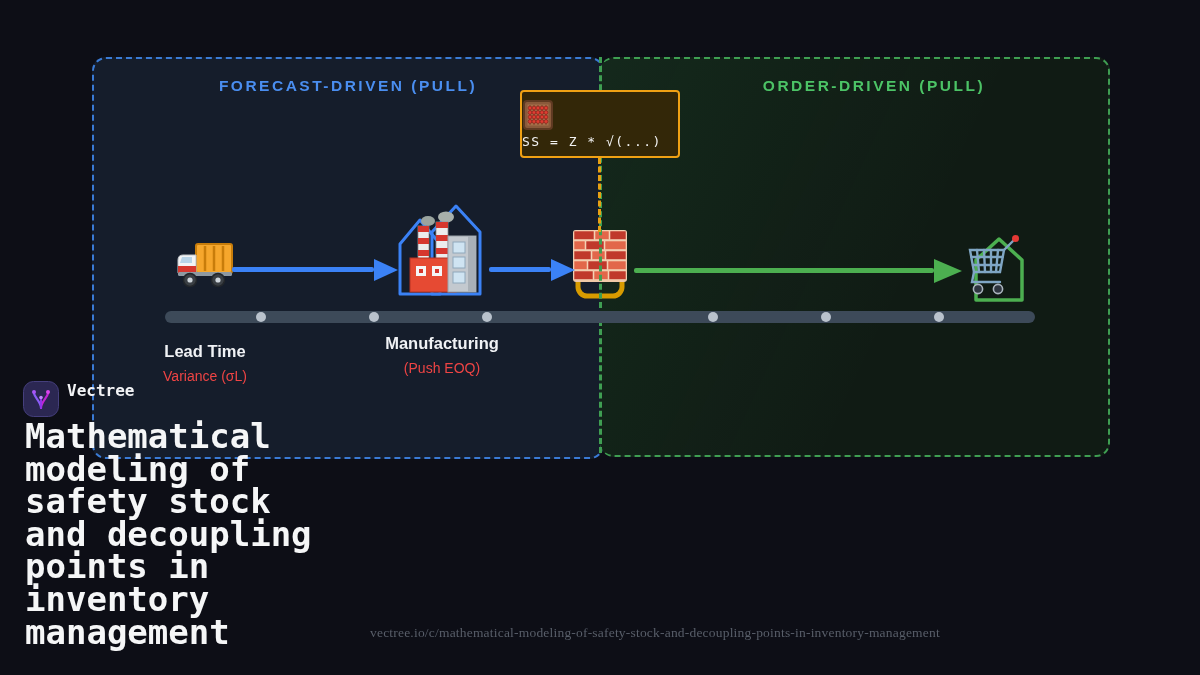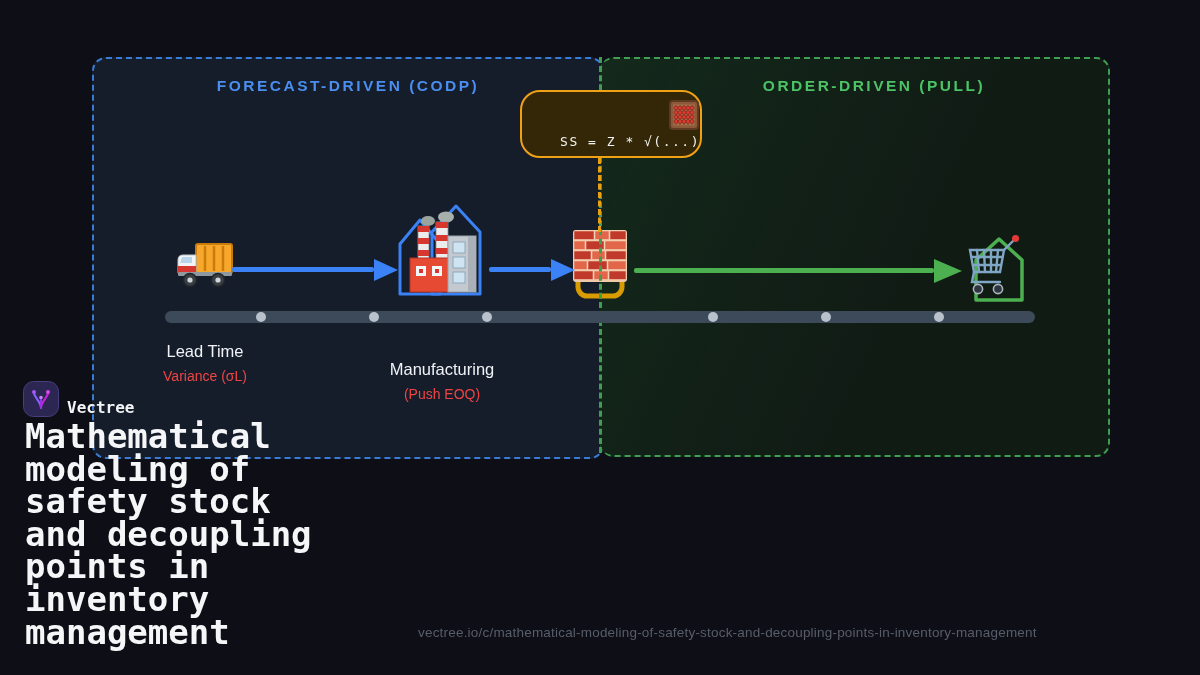--- a/index.html
+++ b/index.html
@@ -16,58 +16,58 @@
               font-weight:bold;font-size:15.5px;letter-spacing:2.5px;}
   .zone-push .zone-title{color:#4a8ef0;}
   .zone-pull .zone-title{color:#4cc366;margin-left:20px;}
   
   .divider{position:absolute;left:599px;top:57px;height:396px;width:0;
            border-left:3px dashed #3f9e52;z-index:14;}
   
   .connector{position:absolute;left:598px;top:158px;height:74px;width:0;
              border-left:3px dashed #e8a013;z-index:15;}
   
-  .formula-box{position:absolute;left:520px;top:90px;width:182px;height:68px;
-               border:2.5px solid #f0a114;border-radius:20px;background:#332708;
-               z-index:18;display:flex;flex-direction:column;align-items:flex-end;justify-content:center;box-sizing:border-box;}
+  .formula-box{position:absolute;left:520px;top:90px;width:160px;height:68px;
+               border:2.5px solid #f0a114;border-radius:4px;background:#332708;
+               z-index:18;display:flex;flex-direction:column;align-items:flex-start;justify-content:center;box-sizing:border-box;}
   .formula-box .ftext{font-family:"DejaVu Sans Mono",monospace;font-size:13px;color:#f2f2f2;
                       letter-spacing:1.5px;margin-top:3px;white-space:nowrap;}
   
   .timeline-bar{position:absolute;left:165px;top:311px;width:870px;height:12px;border-radius:6px;
                 background:#3d4a59;z-index:16;}
   .tdot{position:absolute;top:312px;width:10px;height:10px;border-radius:50%;background:#b9c2cc;z-index:17;}
   
   .shaft{position:absolute;height:5px;z-index:13;border-radius:2px;}
   .ahead{position:absolute;width:0;height:0;z-index:13;}
   .blue{background:#3b82f6;}
   .green{background:#4caf50;}
   
   .icon{position:absolute;z-index:12;}
   
   .stage{position:absolute;transform:translateX(-50%);text-align:center;z-index:25;white-space:nowrap;}
-  .stage-title{font-size:16.5px;font-weight:normal;color:#f0f2f5;}
+  .stage-title{font-size:16.5px;font-weight:bold;color:#f0f2f5;}
   .stage-sub{font-size:14px;color:#ef4444;margin-top:7px;}
   .stage-sub.accent{color:#e8a11a;font-weight:bold;}
   
-  .brand-row{position:absolute;left:23px;top:381px;display:flex;align-items:flex-end;z-index:30;}
+  .brand-row{position:absolute;left:23px;top:381px;display:flex;align-items:flex-start;z-index:30;}
   .brand-name{margin-left:8px;font-family:"DejaVu Sans Mono",monospace;font-weight:bold;
               font-size:16px;color:#f2f3f5;}
   .big-title{position:absolute;left:25px;top:420px;z-index:30;
              font-family:"DejaVu Sans Mono",monospace;font-weight:bold;font-size:34px;
              line-height:32.6px;color:#f5f6f7;white-space:pre-line;}
   .footer-url{position:absolute;left:370px;top:625px;z-index:30;
-              font-family:Liberation Sans, sans-serif;font-size:13.5px;letter-spacing:0.2px;color:#585e69;margin-left:48px;}
+              font-family:Liberation Serif, serif;font-size:13.5px;letter-spacing:0.2px;color:#585e69;}
 </style>
 </head>
 <body>
 
 <div class="canvas">
 
   <div class="zone zone-push">
-    <div class="zone-title">FORECAST-DRIVEN (CODP)</div>
+    <div class="zone-title">FORECAST-DRIVEN (PULL)</div>
   </div>
   <div class="zone zone-pull">
     <div class="zone-title">ORDER-DRIVEN (PULL)</div>
   </div>
   <div class="divider"></div>
   <div class="connector"></div>
 
   <div class="formula-box">
     <svg class="ficon" width="32" height="32" viewBox="0 0 32 32">
       <rect x="2" y="2" width="28" height="28" rx="3" fill="#8a5a3b" stroke="#5f3a22" stroke-width="2"></rect>
@@ -201,21 +201,21 @@
     </g>
     <circle cx="53.5" cy="8.5" r="3.5" fill="#e53935"></circle>
     <circle cx="16" cy="59" r="4.6" fill="#2f3640" stroke="#aab4bd" stroke-width="1.6"></circle>
     <circle cx="36" cy="59" r="4.6" fill="#2f3640" stroke="#aab4bd" stroke-width="1.6"></circle>
   </svg>
 
   <div class="stage" style="left:205px;top:342px">
     <div class="stage-title">Lead Time</div>
     <div class="stage-sub">Variance (σL)</div>
   </div>
-  <div class="stage" style="left:442px;top:360px">
+  <div class="stage" style="left:442px;top:334px">
     <div class="stage-title">Manufacturing</div>
     <div class="stage-sub">(Push EOQ)</div>
   </div>
 
   <div class="brand-row">
     <svg width="36" height="36" viewBox="0 0 36 36">
       <rect x="0.5" y="0.5" width="35" height="35" rx="10" fill="#2b2752" stroke="#453f7d" stroke-width="1"></rect>
       <g fill="none" stroke-linecap="round">
         <path d="M18 27 C18 21 12 17 11 12.5" stroke="#8b5cf6" stroke-width="2.2"></path>
         <path d="M18 27 C18 21 24 17 25 12.5" stroke="#c026d3" stroke-width="2.2"></path>

